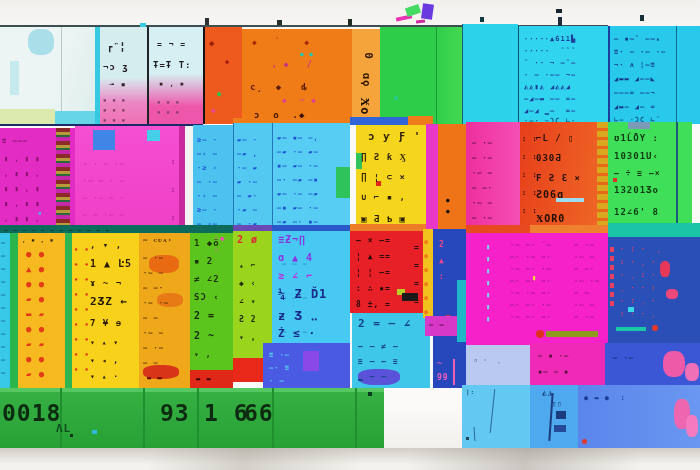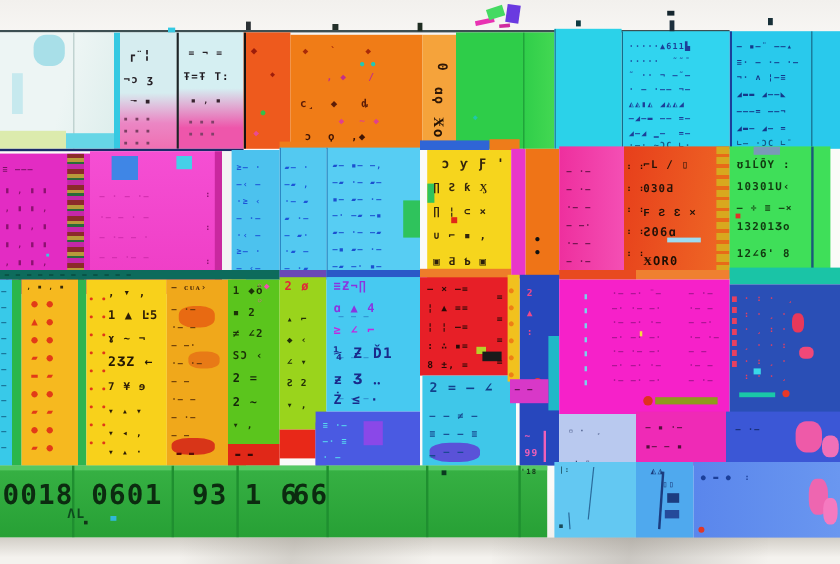--- a/index.html
+++ b/index.html
@@ -175,21 +175,21 @@
       <div class="panel" style="left: 520px; top: 122px; width: 88px; height: 110px; background: linear-gradient(100deg, rgb(231, 63, 27), rgb(239, 106, 38));">
         <div class="rect" style="left: 36px; top: 76px; width: 28px; height: 4px; background: rgb(157, 220, 242);"></div>
         <div class="rect" style="left: 77px; top: 0px; width: 11px; height: 110px; background: repeating-linear-gradient(rgb(216, 168, 30) 0px, rgb(216, 168, 30) 6px, rgb(232, 106, 24) 6px, rgb(232, 106, 24) 9px);"></div>
         <div class="mark" style="left: 2px; top: 8px; font-size: 7px; line-height: 18px; color: rgb(26, 12, 4);">: :
 : :
 : :
 : :
 : :</div>
         <div class="mark" style="left: 16px; top: 10px; font-size: 9px; line-height: 12px; color: rgb(36, 18, 8);">⌐L / ▯</div>
         <div class="mark" style="left: 16px; top: 30px; font-size: 9px; line-height: 12px; color: rgb(36, 18, 8);">030Ƌ</div>
-        <div class="mark" style="left: 16px; top: 50px; font-size: 9px; line-height: 12px; color: rgb(36, 18, 8); font-family: Liberation Mono, monospace;">F Ƨ Ɛ ×</div>
+        <div class="mark" style="left: 16px; top: 50px; font-size: 9px; line-height: 12px; color: rgb(36, 18, 8);">F Ƨ Ɛ ×</div>
         <div class="mark" style="left: 16px; top: 66px; font-size: 10px; line-height: 13px; color: rgb(36, 18, 8);">Ƨ06ɑ</div>
         <div class="mark" style="left: 16px; top: 90px; font-size: 10px; line-height: 13px; color: rgb(28, 14, 4);">ӾOR0</div>
       </div>
       <div class="panel" style="left: 608px; top: 122px; width: 84px; height: 110px; background: rgb(63, 223, 89);">
         <div class="rect" style="left: 5px; top: 56px; width: 4px; height: 4px; background: rgb(224, 48, 40);"></div>
         <div class="rect" style="left: 20px; top: 0px; width: 22px; height: 7px; background: rgb(122, 154, 184);"></div>
         <div class="rect" style="left: 68px; top: 0px; width: 2px; height: 110px; background: rgb(26, 90, 122);"></div>
         <div class="mark" style="left: 6px; top: 10px; font-size: 9px; line-height: 12px; color: rgb(18, 58, 16);">ʊ1ĹŌY :</div>
         <div class="mark" style="left: 6px; top: 28px; font-size: 9px; line-height: 12px; color: rgb(18, 58, 16);">10301U‹</div>
         <div class="mark" style="left: 6px; top: 46px; font-size: 8px; line-height: 11px; color: rgb(18, 58, 16);">– ÷ ≡ –×</div>
@@ -395,33 +395,32 @@
       </div>
       <div class="panel" style="left: 530px; top: 343px; width: 75px; height: 45px; background: rgb(239, 42, 182);">
         <div class="mark" style="left: 8px; top: 8px; font-size: 7px; line-height: 10px; color: rgb(85, 16, 60);">– ▪ ·–</div>
         <div class="mark" style="left: 8px; top: 24px; font-size: 7px; line-height: 10px; color: rgb(85, 16, 60);">▪– – ▪</div>
       </div>
       <div class="panel" style="left: 605px; top: 343px; width: 95px; height: 45px; background: rgb(59, 87, 214);">
         <div class="rect" style="left: 58px; top: 8px; width: 22px; height: 26px; background: rgb(238, 90, 168); border-radius: 40%;"></div>
         <div class="rect" style="left: 80px; top: 20px; width: 14px; height: 18px; background: rgb(240, 112, 184); border-radius: 40%;"></div>
         <div class="mark" style="left: 8px; top: 10px; font-size: 7px; line-height: 10px; color: rgb(20, 42, 106);">– ·–</div>
       </div>
-      <div class="panel" style="left: 0px; top: 388px; width: 456px; height: 60px; background: linear-gradient(rgb(55, 177, 68), rgb(39, 160, 53));">
+      <div class="panel" style="left: 0px; top: 388px; width: 384px; height: 60px; background: linear-gradient(rgb(55, 177, 68), rgb(39, 160, 53));">
         <div class="rect" style="left: 0px; top: 0px; width: 462px; height: 4px; background: rgb(85, 200, 98);"></div>
         <div class="rect" style="left: 60px; top: 0px; width: 2px; height: 60px; background: rgb(31, 143, 48);"></div>
         <div class="rect" style="left: 143px; top: 0px; width: 2px; height: 60px; background: rgb(31, 143, 48);"></div>
         <div class="rect" style="left: 197px; top: 0px; width: 2px; height: 60px; background: rgb(31, 143, 48);"></div>
         <div class="rect" style="left: 272px; top: 0px; width: 2px; height: 60px; background: rgb(31, 143, 48);"></div>
         <div class="rect" style="left: 355px; top: 0px; width: 2px; height: 60px; background: rgb(31, 143, 48);"></div>
         <div class="rect" style="left: 432px; top: 0px; width: 2px; height: 60px; background: rgb(31, 143, 48);"></div>
         <div class="rect" style="left: 92px; top: 42px; width: 5px; height: 4px; background: rgb(48, 184, 216);"></div>
         <div class="rect" style="left: 70px; top: 46px; width: 3px; height: 3px; background: rgb(18, 51, 24);"></div>
         <div class="rect" style="left: 368px; top: 4px; width: 4px; height: 4px; background: rgb(10, 58, 32);"></div>
         <div class="mark" style="left: 2px; top: 12px; font-size: 23px; line-height: 26px; color: rgb(12, 43, 16);">0018</div>
-        <div class="mark" style="left: 76px; top: 12px; font-size: 23px; line-height: 26px; color: rgb(12, 43, 16);">0601</div>
         <div class="mark" style="left: 160px; top: 12px; font-size: 23px; line-height: 26px; color: rgb(12, 43, 16);">93</div>
         <div class="mark" style="left: 204px; top: 12px; font-size: 23px; line-height: 26px; color: rgb(12, 43, 16);">1 6</div>
         <div class="mark" style="left: 244px; top: 12px; font-size: 23px; line-height: 26px; color: rgb(12, 43, 16);">66</div>
         <div class="mark" style="left: 56px; top: 34px; font-size: 11px; line-height: 14px; color: rgb(14, 74, 30);">ΛL</div>
         <div class="mark" style="left: 434px; top: 1px; font-size: 6px; line-height: 9px; color: rgb(19, 58, 26);">'18</div>
       </div>
       <div class="panel" style="left: 462px; top: 385px; width: 68px; height: 65px; background: rgb(99, 200, 242);">
         <div class="rect" style="left: 30px; top: 4px; width: 1px; height: 44px; background: rgb(42, 106, 154); transform: rotate(6deg);"></div>
         <div class="rect" style="left: 12px; top: 42px; width: 1px; height: 14px; background: rgb(42, 106, 154); transform: rotate(-4deg);"></div>
         <div class="rect" style="left: 4px; top: 52px; width: 3px; height: 3px; background: rgb(26, 74, 90);"></div>

